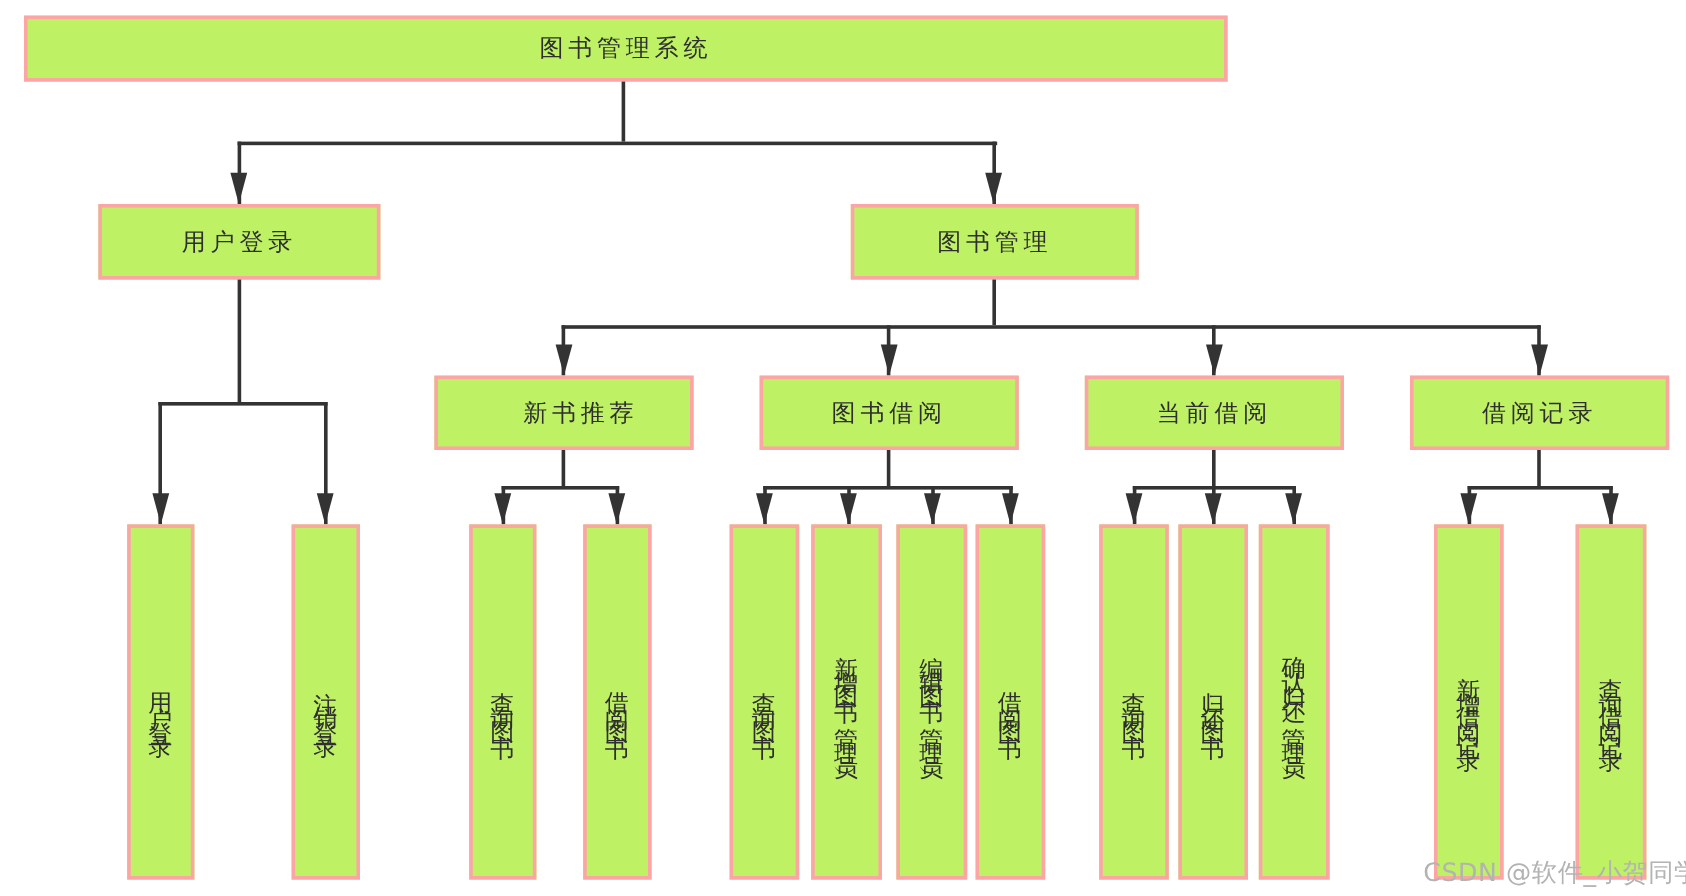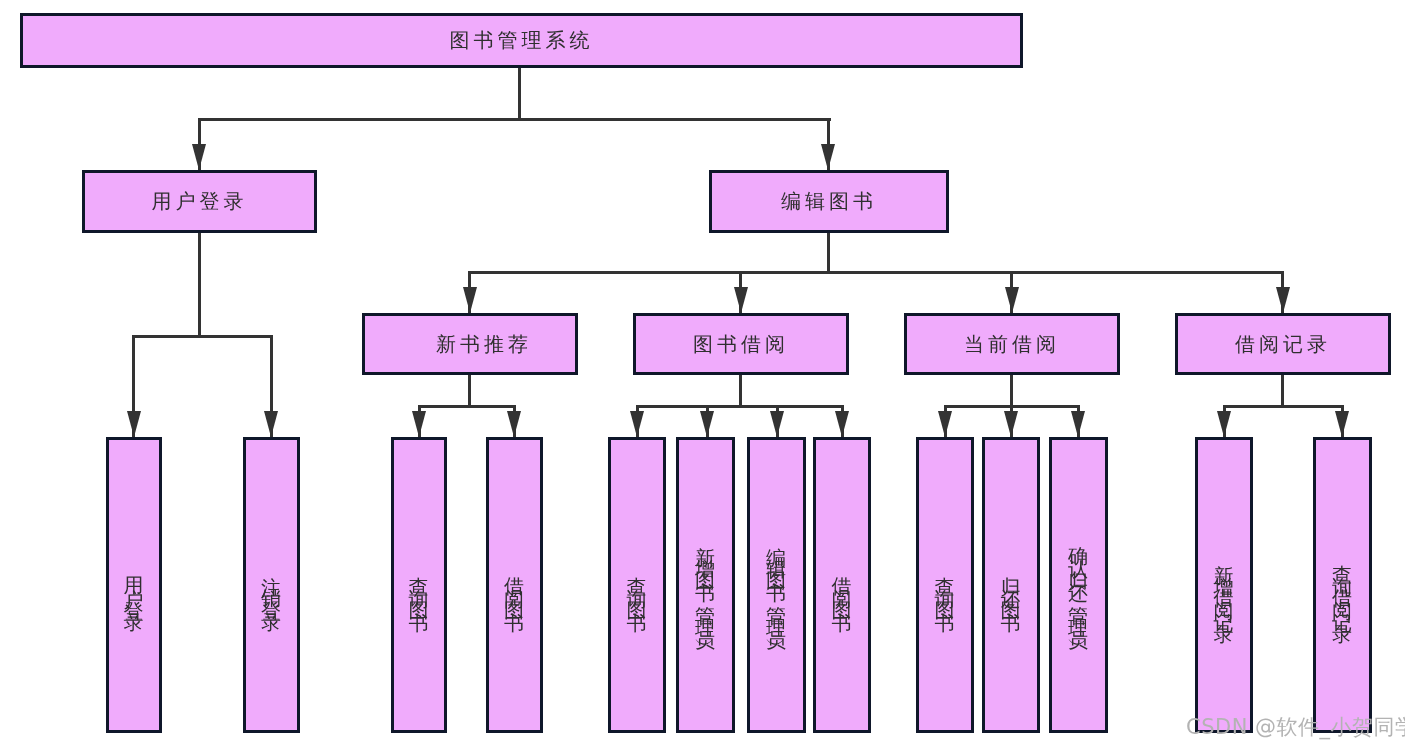--- a/index.html
+++ b/index.html
@@ -7,22 +7,22 @@
     position: relative;
     width: 1405px;
     height: 747px;
     background: #ffffff;
     font-family: "DejaVu Sans", "Liberation Sans", sans-serif;
     color: #2f2f2f;
     overflow: hidden;
   }
   .box {
     position: absolute;
-    border: 3px solid #0f172a;
-    background: #f0abfc;
+    border: 3px solid #fca5a5;
+    background: #bef264;
     box-sizing: border-box;
     display: flex;
     align-items: center;
     justify-content: center;
   }
   .hbox { font-size: 20px; letter-spacing: 4px; white-space: nowrap; }
   .vbox span {
     writing-mode: vertical-lr;
     text-orientation: mixed;
     font-size: 20px;
@@ -56,21 +56,21 @@
   <div class="box hbox" style="left:20px; top:13px; width:1003px; height:55px;">图书管理系统</div>
 
   <div class="vl" style="left:518px; top:68px; height:50px;"></div>
   <div class="hl" style="left:198px; top:118px; width:633px;"></div>
   <div class="vl" style="left:198px; top:118px; height:52px;"></div>
   <div class="arrowhead" style="left:192px; top:144px;"></div>
   <div class="vl" style="left:827px; top:118px; height:52px;"></div>
   <div class="arrowhead" style="left:821px; top:144px;"></div>
 
   <div class="box hbox" style="left:82px; top:170px; width:235px; height:63px;">用户登录</div>
-  <div class="box hbox" style="left:709px; top:170px; width:240px; height:63px;">编辑图书</div>
+  <div class="box hbox" style="left:709px; top:170px; width:240px; height:63px;">图书管理</div>
 
   <div class="vl" style="left:198px; top:233px; height:102px;"></div>
   <div class="hl" style="left:132px; top:335px; width:141px;"></div>
   <div class="vl" style="left:132px; top:335px; height:102px;"></div>
   <div class="arrowhead" style="left:127px; top:411px;"></div>
   <div class="vl" style="left:270px; top:335px; height:102px;"></div>
   <div class="arrowhead" style="left:264px; top:411px;"></div>
 
   <div class="vl" style="left:827px; top:233px; height:38px;"></div>
   <div class="hl" style="left:468px; top:271px; width:816px;"></div>

